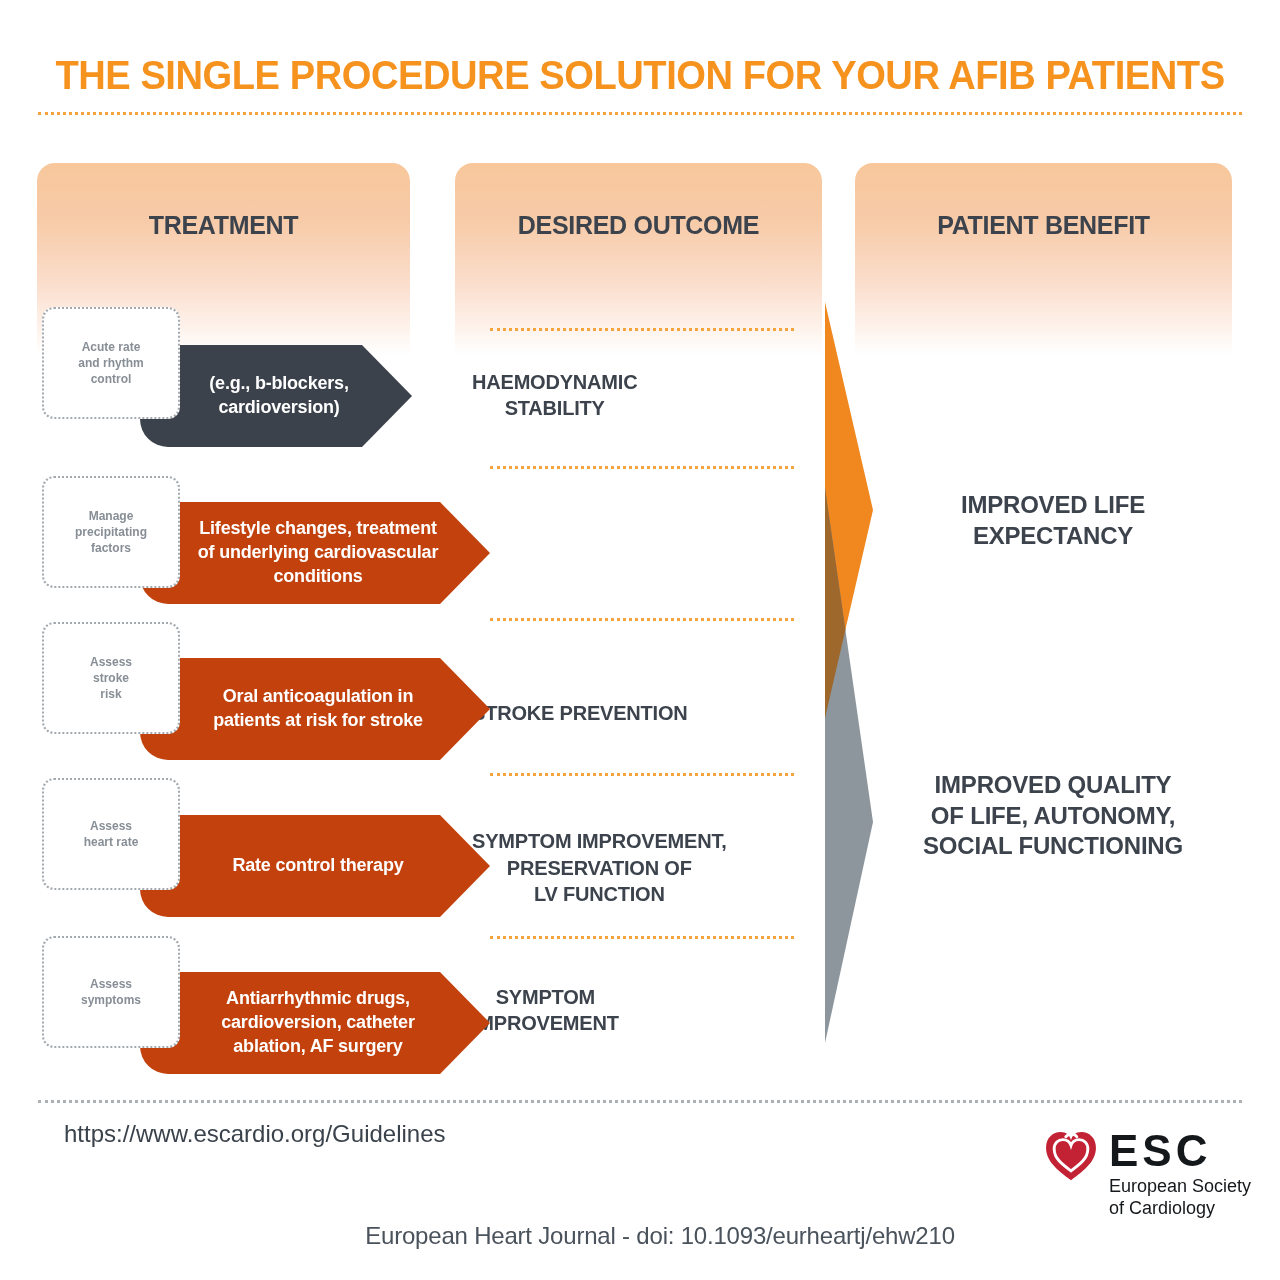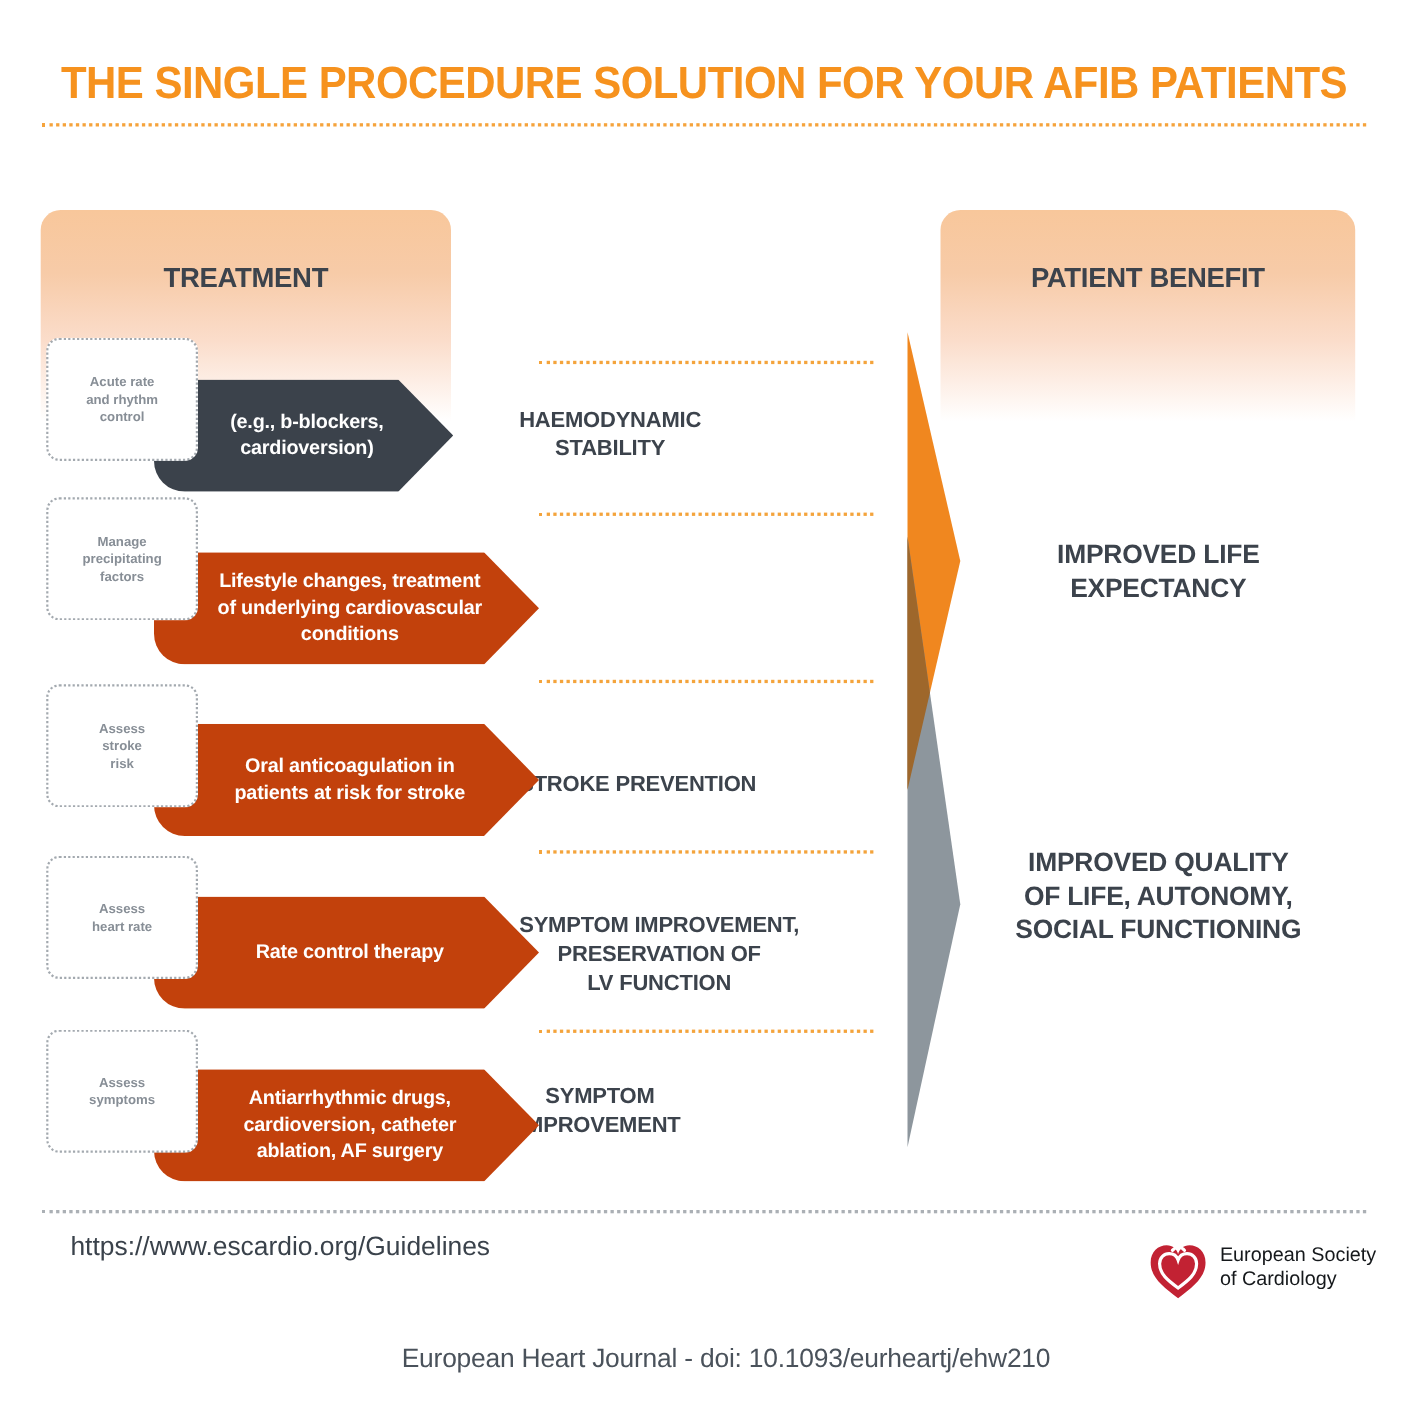--- a/index.html
+++ b/index.html
@@ -7,33 +7,33 @@
           font-family:"Liberation Sans",sans-serif;overflow:hidden;}
 
   
   .title{position:absolute;top:52px;left:0;width:100%;margin:0;text-align:center;
          color:#F6921E;font-size:41px;font-weight:700;letter-spacing:-0.5px;
          transform:scaleX(0.93);transform-origin:50% 50%;}
   .divider-orange{position:absolute;top:112px;left:38px;width:1204px;border-top:3px dotted #F5A33C;}
 
   
   .col-header{position:absolute;top:163px;height:192px;border-radius:18px 18px 0 0;
-    background:linear-gradient(180deg,#F8C79B 0%,#F7CBA8 30%,#FBDDCB 62%,#FFFFFF 100%);margin-top:28px;}
+    background:linear-gradient(180deg,#F8C79B 0%,#F7CBA8 30%,#FBDDCB 62%,#FFFFFF 100%);}
   .col1{left:37px;width:373px}
   .col2{left:455px;width:367px}
   .col3{left:855px;width:377px}
   .col-header-label{position:absolute;top:48px;width:100%;text-align:center;
     font-weight:700;font-size:25px;color:#3C434C;letter-spacing:-0.3px;}
 
   
   .abox{position:absolute;left:42px;width:138px;height:112px;background:#fff;
     border:2px dotted #A3A9AF;border-radius:12px;display:flex;align-items:center;justify-content:center;
     text-align:center;color:#878E96;font-weight:700;font-size:12px;line-height:1.35;z-index:3;
     white-space:pre-line;box-sizing:border-box;}
-  .abox-1{top:307px}.abox-2{top:452px}.abox-3{top:622px}.abox-4{top:778px}.abox-5{top:936px}
+  .abox-1{top:307px}.abox-2{top:476px}.abox-3{top:622px}.abox-4{top:778px}.abox-5{top:936px}
 
   
   .arrow{position:absolute;left:140px;height:102px;display:flex;align-items:center;justify-content:center;
     color:#fff;font-weight:700;font-size:18px;line-height:1.32;text-align:center;letter-spacing:-0.2px;
     border-radius:28px;box-sizing:border-box;padding:0 40px 0 46px;z-index:2;white-space:pre-line;
     clip-path:polygon(0 0, calc(100% - 50px) 0, 100% 50%, calc(100% - 50px) 100%, 0 100%);}
   .arrow--dark{background:#3B424B}
   .arrow--orange{background:#c2410c}
   .arrow-1{top:345px;width:272px}
   .arrow-2{top:502px;width:350px}
@@ -74,20 +74,23 @@
 <body>
 
 <div class="canvas">
 
   <h1 class="title">THE SINGLE PROCEDURE SOLUTION FOR YOUR AFIB PATIENTS</h1>
   <div class="divider-orange"></div>
 
   <section class="col-header col1">
     <div class="col-header-label">TREATMENT</div>
   </section>
+  <section class="col-header col2">
+    <div class="col-header-label">DESIRED OUTCOME</div>
+  </section>
   <section class="col-header col3">
     <div class="col-header-label">PATIENT BENEFIT</div>
   </section>
 
   <div class="arrow arrow-1 arrow--dark">
     <span>(e.g., b-blockers,
 cardioversion)</span>
   </div>
   <div class="arrow arrow-2 arrow--orange">
     <span>Lifestyle changes, treatment
@@ -175,20 +178,21 @@
 
   <div class="logo">
     <span>
       <svg width="58" height="58" viewBox="0 0 100 100" xmlns="http://www.w3.org/2000/svg" aria-hidden="true">
         <path d="M50 90 C 26 72, 7 57, 7 34 C 7 17, 19 7, 32 7 C 42 7, 48 13, 50 21 C 52 13, 58 7, 68 7 C 81 7, 93 17, 93 34 C 93 57, 74 72, 50 90 Z" fill="#C22233"></path>
         <path d="M50 74 C 34 62, 21 52, 21 36 C 21 26, 28 20, 36 20 C 43 20, 48 24, 50 30 C 52 24, 57 20, 64 20 C 72 20, 79 26, 79 36 C 79 52, 66 62, 50 74 Z" fill="none" stroke="#FFFFFF" stroke-width="5"></path>
         <path d="M41 15 C 46 9, 56 9, 60 15" fill="none" stroke="#FFFFFF" stroke-width="5" stroke-linecap="round"></path>
       </svg>
     </span>
     <span class="logo-text">
+      <div class="logo-abbr">ESC</div>
       <div class="logo-org">
         <div>European Society</div>
         <div>of Cardiology</div>
       </div>
     </span>
   </div>
 
   <div class="citation">European Heart Journal - doi: 10.1093/eurheartj/ehw210</div>
 
 </div>

